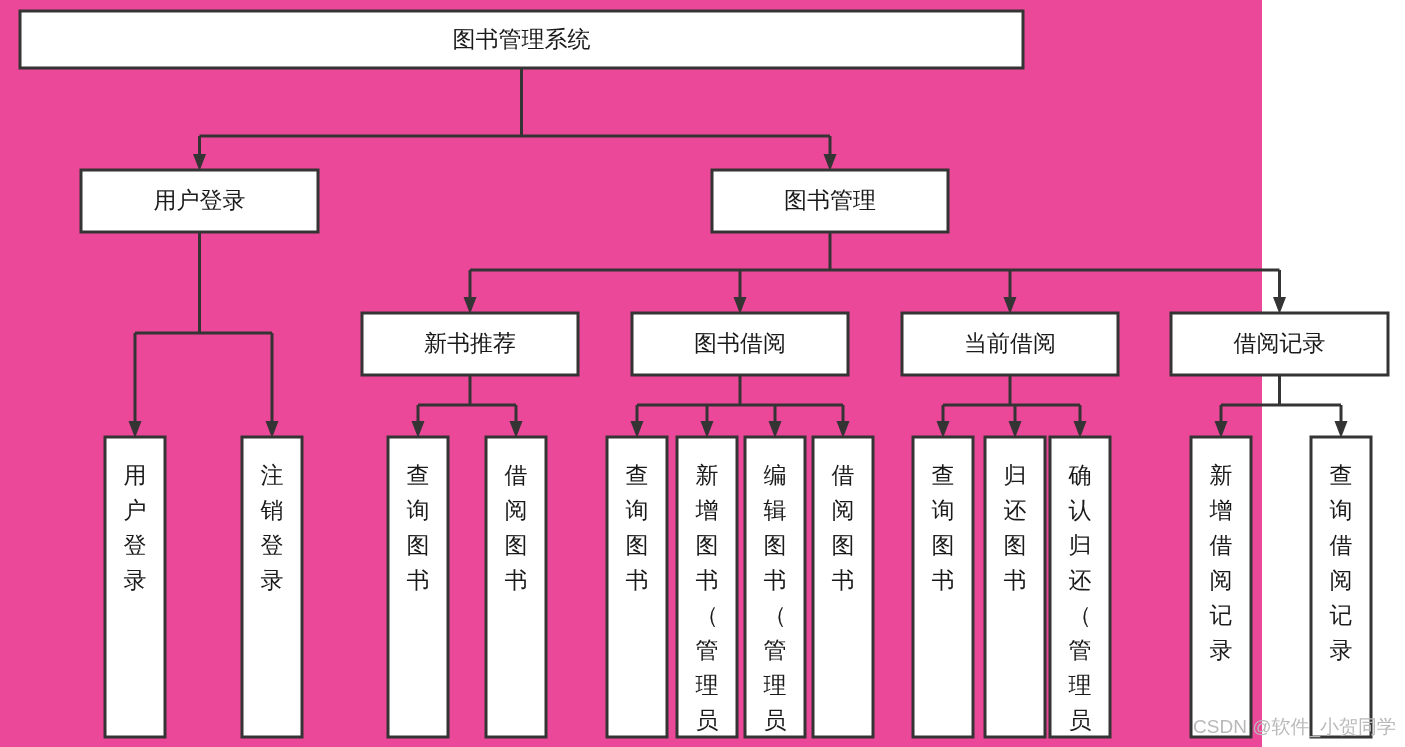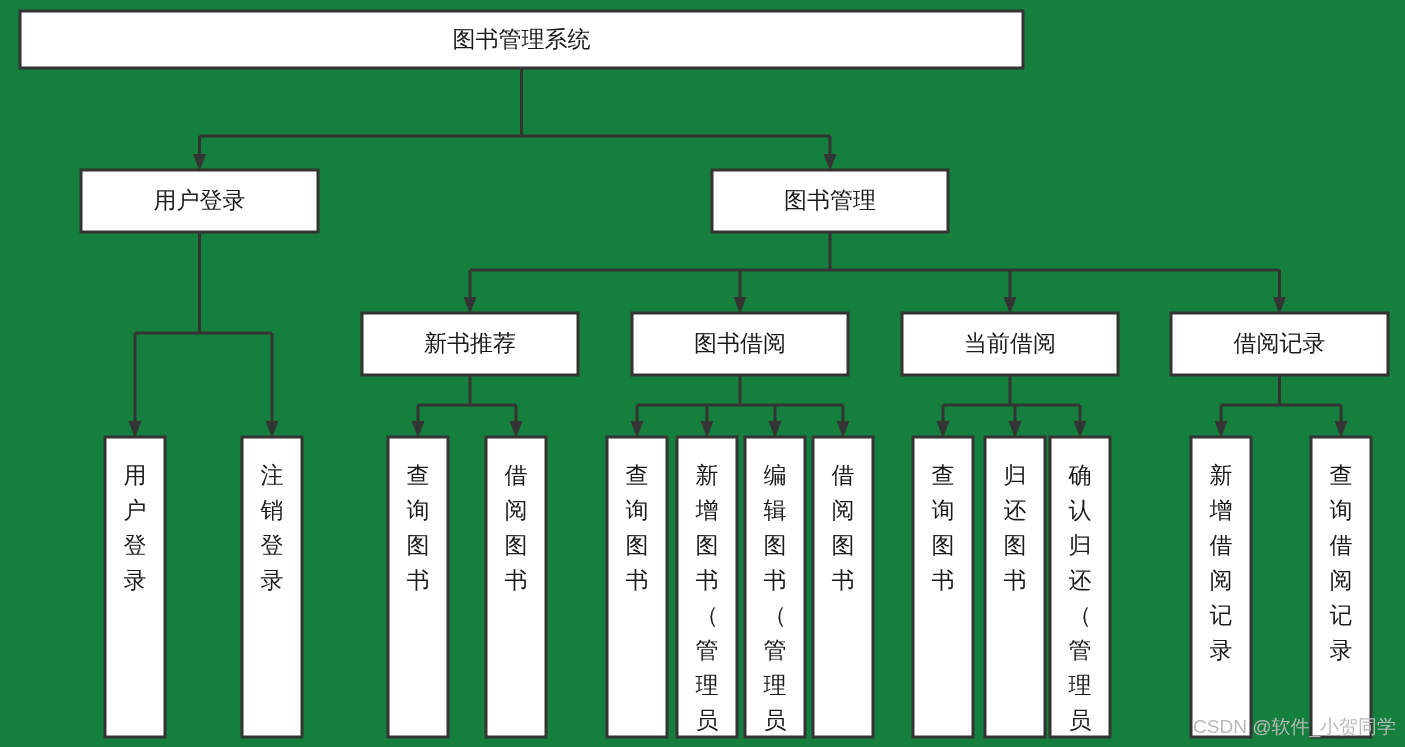--- a/index.html
+++ b/index.html
@@ -9,23 +9,23 @@
     background: #ffffff;
   }
   body {
     width: 1405px;
     height: 747px;
     font-family: "Liberation Sans", "DejaVu Sans", sans-serif;
     overflow: hidden;
   }
   #diagram-root {
     position: relative;
-    width: 1405px;
+    width: 1262px;
     height: 747px;
-    background: #15803d;
+    background: #ec4899;
     text-decoration: underline;
   }
   svg#flowchart {
     position: absolute;
     left: 0;
     top: 0;
     width: 1405px;
     height: 747px;
     display: block;
   }

